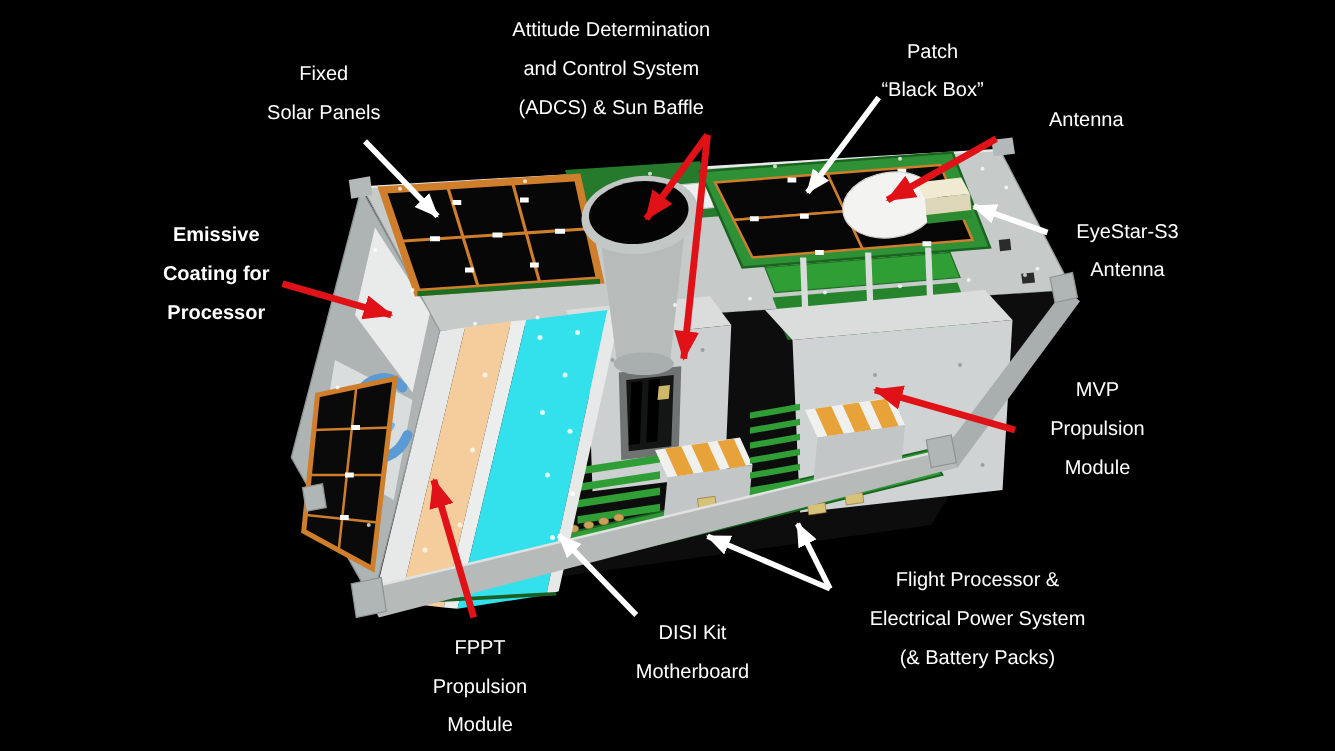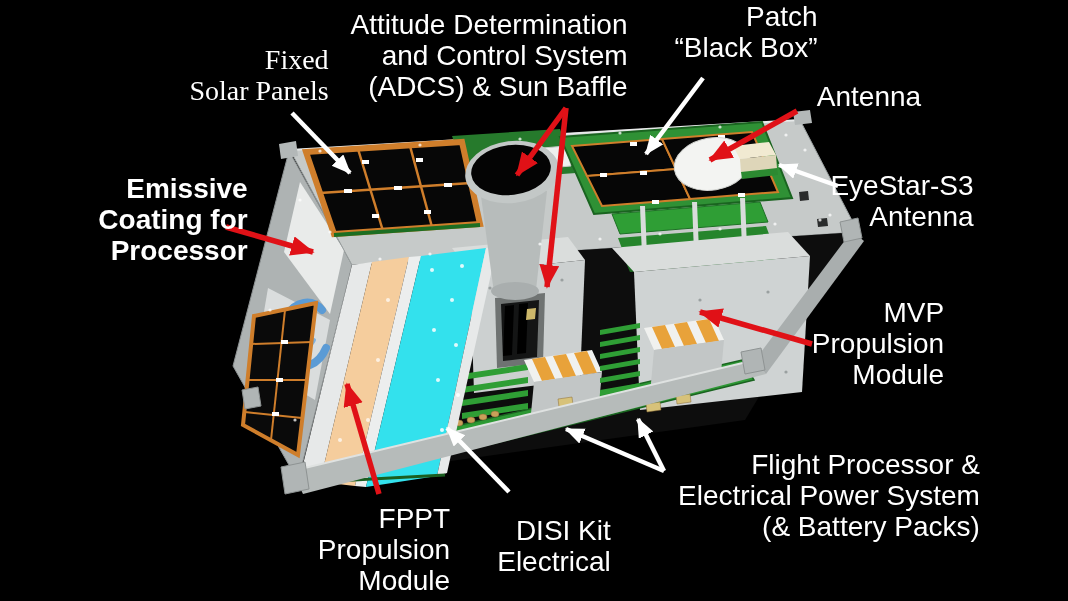--- a/index.html
+++ b/index.html
@@ -8,21 +8,21 @@
     --cyan:#33e1ed; --peach:#f5cd9d; --cream:#f1ead2; --amber:#e8a23a;
     --orange-frame:#cf7e2b; --blue-logo:#5b9bd5;
   }
   html,body{margin:0;padding:0;background:var(--bg);}
   #stage{position:relative;width:1068px;height:601px;background:var(--bg);overflow:hidden;
          font-family:"Liberation Sans", sans-serif;}
   #sat-svg,#arrow-layer{position:absolute;left:0;top:0;}
   #arrow-layer{pointer-events:none;}
   #labels-layer{position:absolute;left:0;top:0;width:100%;height:100%;pointer-events:none;}
   .label{position:absolute;transform:translateX(-50%);color:var(--label);
-         font-size:28px;line-height:31px;text-align:right;white-space:nowrap;}
+         font-size:16px;line-height:31px;text-align:center;white-space:nowrap;}
   .label.bold{font-weight:400;}
   .mk-white{fill:var(--arrow-white);}
   .mk-red{fill:var(--arrow-red);}
 </style>
 </head>
 <body>
 
 <div id="stage">
 
   <svg id="sat-svg" width="1068" height="601" viewBox="0 0 1068 601">
@@ -262,30 +262,30 @@
         <line x1="226" y1="227" x2="313" y2="252" stroke="#e01117" stroke-width="5.5" marker-end="url(#ah-red)"></line>
         <line x1="812" y1="344" x2="700" y2="312" stroke="#e01117" stroke-width="5.5" marker-end="url(#ah-red)"></line>
         <line x1="379" y1="494" x2="347" y2="384" stroke="#e01117" stroke-width="5.5" marker-end="url(#ah-red)"></line>
         <line x1="509" y1="492" x2="447" y2="428" stroke="#ffffff" stroke-width="4.5" marker-end="url(#ah-white)"></line>
         <line x1="664" y1="471" x2="566" y2="429" stroke="#ffffff" stroke-width="4.5" marker-end="url(#ah-white)"></line>
         <line x1="664" y1="471" x2="638" y2="419" stroke="#ffffff" stroke-width="4.5" marker-end="url(#ah-white)"></line>
       </g>
   </svg>
 
   <div id="labels-layer">
-      <div class="label" style="left: 259px; top: 44px; font-family: Liberation Serif, serif;">
+      <div class="label" style="left: 259px; top: 44px;">
         <div>Fixed</div>
         <div>Solar Panels</div>
       </div>
       <div class="label" style="left: 489px; top: 9px;">
         <div>Attitude Determination</div>
         <div>and Control System</div>
         <div>(ADCS) &amp; Sun Baffle</div>
       </div>
-      <div class="label" style="left: 746px; top: 1px;">
+      <div class="label" style="left: 746px; top: 26px;">
         <div>Patch</div>
         <div>“Black Box”</div>
       </div>
       <div class="label" style="left: 869px; top: 81px;">
         <div>Antenna</div>
       </div>
       <div class="label" style="left: 902px; top: 170px;">
         <div>EyeStar-S3</div>
         <div>Antenna</div>
       </div>
@@ -297,23 +297,23 @@
       <div class="label bold" style="left: 878px; top: 297px;">
         <div>MVP</div>
         <div>Propulsion</div>
         <div>Module</div>
       </div>
       <div class="label bold" style="left: 384px; top: 503px;">
         <div>FPPT</div>
         <div>Propulsion</div>
         <div>Module</div>
       </div>
-      <div class="label" style="left: 554px; top: 491px; margin-top: 24px;">
+      <div class="label" style="left: 554px; top: 491px;">
         <div>DISI Kit</div>
-        <div>Electrical</div>
-      </div>
-      <div class="label" style="left: 782px; top: 449px; margin-left: 47px;">
+        <div>Motherboard</div>
+      </div>
+      <div class="label" style="left: 782px; top: 449px;">
         <div>Flight Processor &amp;</div>
         <div>Electrical Power System</div>
         <div>(&amp; Battery Packs)</div>
       </div>
     </div>
 </div>
 
 </body></html>

